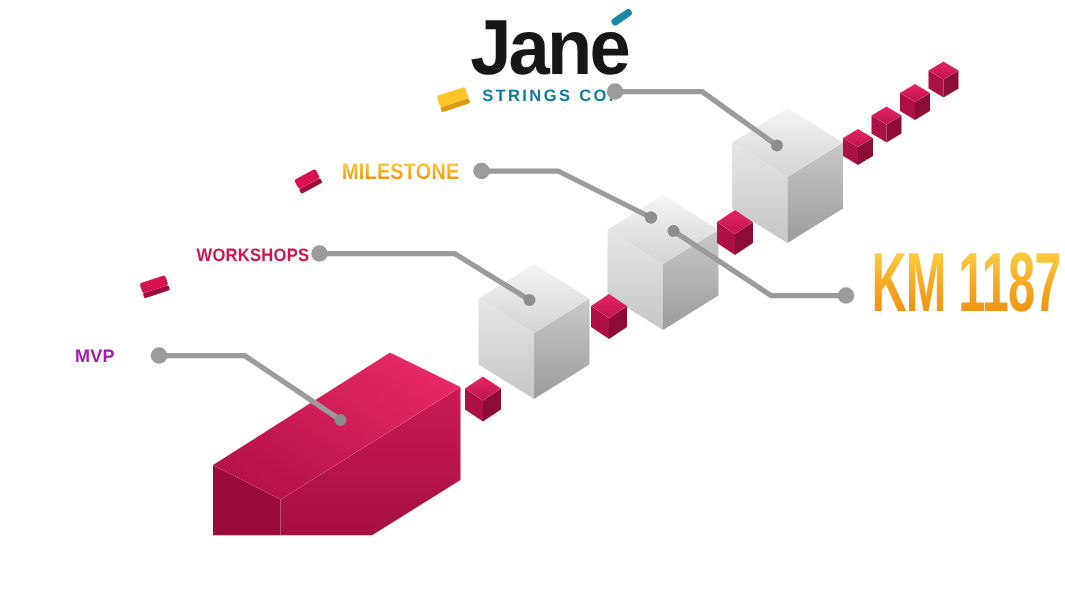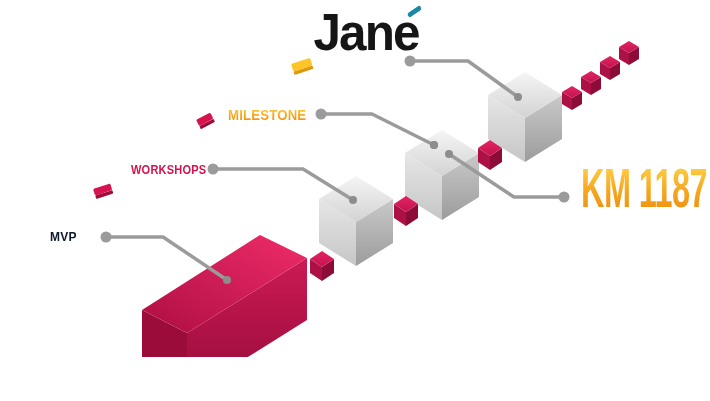--- a/index.html
+++ b/index.html
@@ -25,21 +25,21 @@
   .logo{position:absolute;left:300px;top:6px;width:132px;text-align:center;
         font-size:52px;font-weight:800;letter-spacing:-2px;color:#161616;line-height:1;
         transform:scaleX(.95);transform-origin:center top;white-space:nowrap}
   .e-wrap{position:relative;display:inline-block}
   .accent{position:absolute;display:block;right:-4px;top:3px;width:16px;height:5px;
           border-radius:3px;background:#1b87a6;transform:rotate(-33deg)}
   .tagline{position:absolute;left:300px;top:58px;width:132px;text-align:center;
            font-size:11px;font-weight:700;letter-spacing:1.6px;color:#117a9c;white-space:nowrap}
 
   .lbl{position:absolute;font-size:12px;font-weight:800;letter-spacing:.2px;white-space:nowrap}
-  .lbl-mvp{left:50px;top:230px;color:#0f172a}
+  .lbl-mvp{left:50px;top:230px;color:#a21caf}
   .lbl-workshops{left:131px;top:163px;color:#d6134e;transform:scaleX(.92);transform-origin:left top}
 
   .gold-text{color:#f2a21d}
   @supports (-webkit-background-clip:text){
     .gold-text{background:linear-gradient(180deg,#ffda4e 0%,#f6a61f 55%,#eb8d10 100%);
                -webkit-background-clip:text;background-clip:text;color:transparent}
   }
   .lbl-milestone{left:228px;top:106px;font-size:15px;font-weight:800;
                  transform:scaleX(.88);transform-origin:left top}
   .km{position:absolute;left:581px;top:160px;font-size:56px;font-weight:800;letter-spacing:-1px;
@@ -171,19 +171,20 @@
         </g>
         <g transform="translate(93,189) rotate(-18)">
           <rect x="0" y="7" width="18" height="3.5" rx="1" class="chip-red-strip"></rect>
           <rect x="0" y="0" width="18" height="7" rx="1.5" class="chip-red-top"></rect>
         </g>
       </g>
   </svg>
 
   <div class="logo"><span>Jan</span><span class="e-wrap"><span>e</span><i class="accent"></i></span></div>
 
+  <div class="tagline">STRINGS CO.</div>
 
   <div class="lbl lbl-mvp">MVP</div>
   <div class="lbl lbl-workshops">WORKSHOPS</div>
   <div class="lbl lbl-milestone gold-text">MILESTONE</div>
   <div class="km gold-text">KM 1187</div>
 
 </div>
 
 </body></html>

